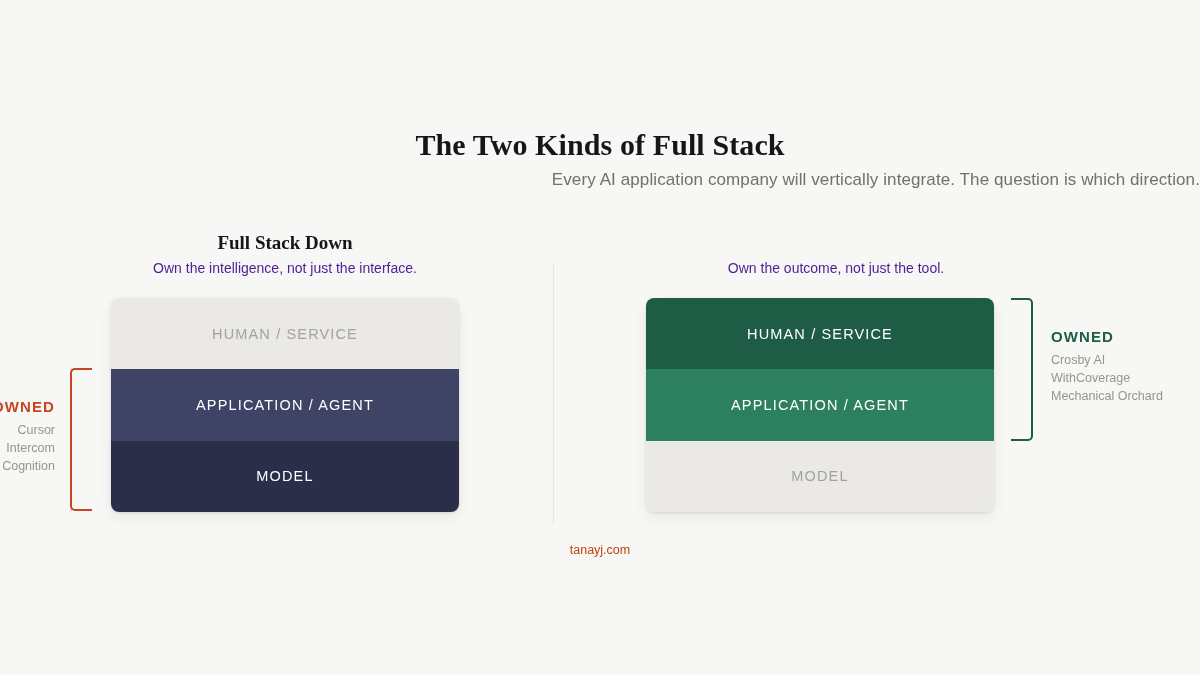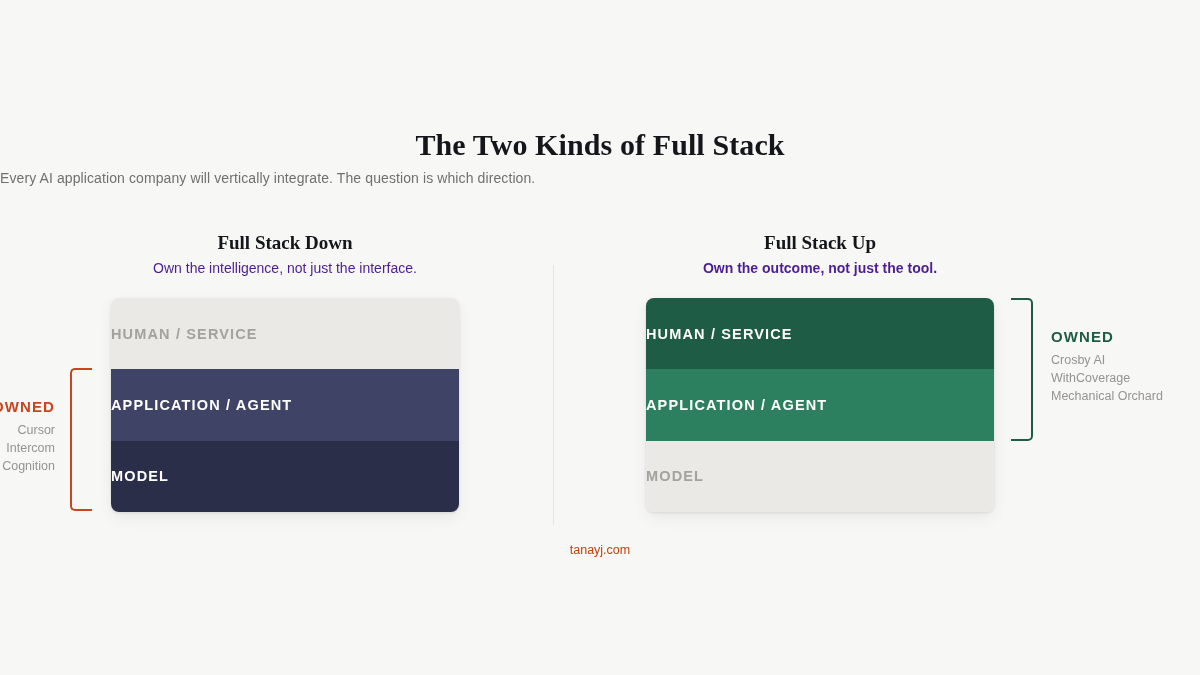--- a/index.html
+++ b/index.html
@@ -31,22 +31,22 @@
     font-size: 30px;
     letter-spacing: 0.1px;
     color: #15161A;
   }
 
   .page-subtitle {
     position: absolute;
     top: 170px;
     left: 0;
     width: 1200px;
-    text-align: left;
-    font-size: 14px;
+    text-align: right;
+    font-size: 17px;
     color: #70706E;
     letter-spacing: 0.1px;
   }
 
   
   .col-title {
     position: absolute;
     width: 420px;
     text-align: center;
     top: 232px;
@@ -61,21 +61,21 @@
     width: 460px;
     text-align: center;
     top: 260px;
     font-size: 14px;
     color: #4c1d95;
   }
 
   .col-left  { left: 75px; }
   .col-right { left: 610px; }
   .col-left-sub  { left: 55px; }
-  .col-right-sub { left: 590px; font-weight: bold; }
+  .col-right-sub { left: 606px; }
 
   
   .divider {
     position: absolute;
     left: 553px;
     top: 265px;
     width: 1px;
     height: 260px;
     background: #E6E5E1;
   }
@@ -90,23 +90,23 @@
     overflow: hidden;
     box-shadow: 0 1px 3px rgba(20,20,20,0.10), 0 6px 16px rgba(20,20,20,0.06);
   }
   .stack-left  { left: 111px; }
   .stack-right { left: 646px; }
 
   .band {
     height: 71.33px;
     display: flex;
     align-items: center;
-    justify-content: flex-start;
+    justify-content: center;
     font-size: 14.5px;
-    font-weight: bold;
+    font-weight: normal;
     letter-spacing: 1.15px;
   }
 
   .band-muted   { background: #EAE9E5; color: #A3A29E; }
   .band-slate   { background: #3F4466; color: #FFFFFF; }
   .band-navy    { background: #2A2E49; color: #FFFFFF; }
   .band-green-d { background: #1E5C45; color: #FFFFFF; }
   .band-green-m { background: #2C8060; color: #FFFFFF; }
 
   
@@ -178,21 +178,20 @@
 <body>
 
 <div class="canvas">
 
   <h1 class="page-title">The Two Kinds of Full Stack</h1>
   <p class="page-subtitle">Every AI application company will vertically integrate. The question is which direction.</p>
 
   <div class="col-title col-left">Full Stack Down</div>
   <div class="col-sub col-left-sub">Own the intelligence, not just the interface.</div>
 
-  <div class="col-title col-right">Full Stack Up</div>
   <div class="col-sub col-right-sub">Own the outcome, not just the tool.</div>
 
   <div class="divider"></div>
 
   <div class="stack stack-left">
     <div class="band band-muted">
       <span>HUMAN / SERVICE</span>
     </div>
     <div class="band band-slate">
       <span>APPLICATION / AGENT</span>

